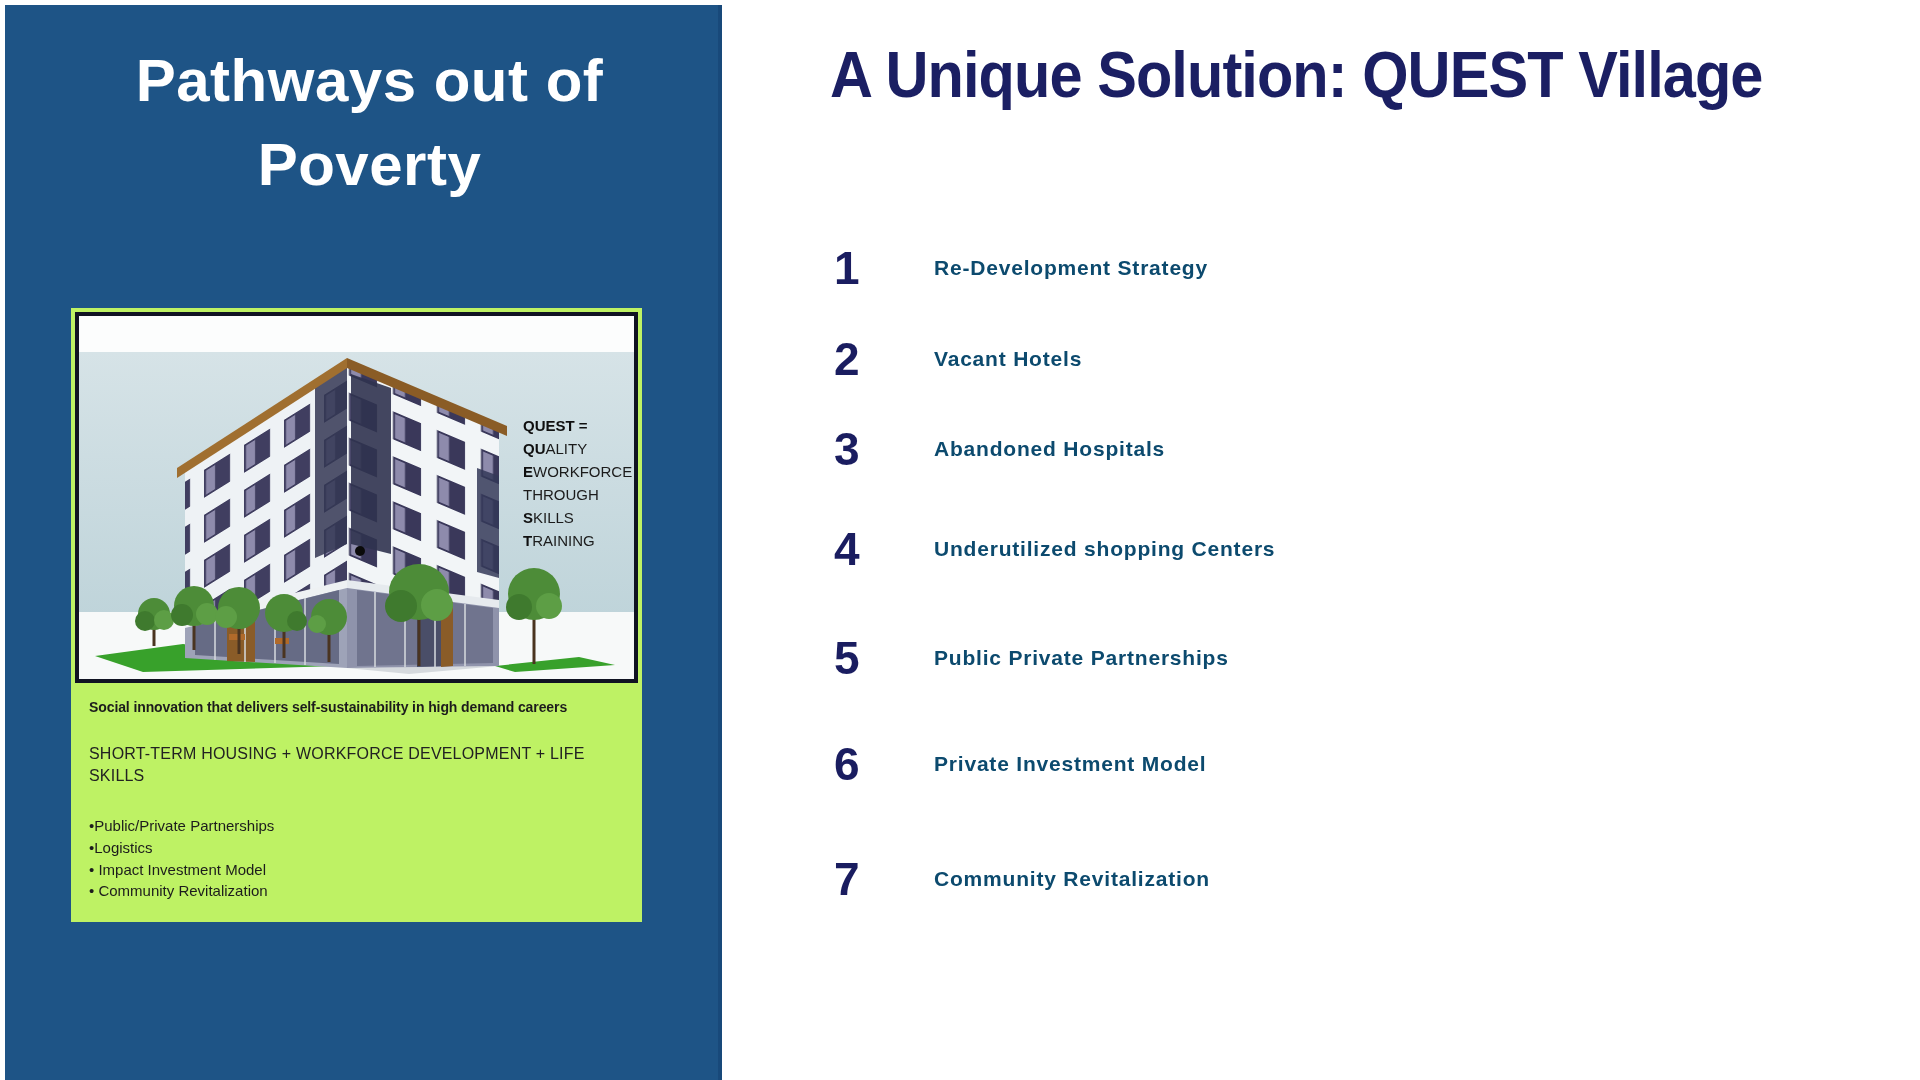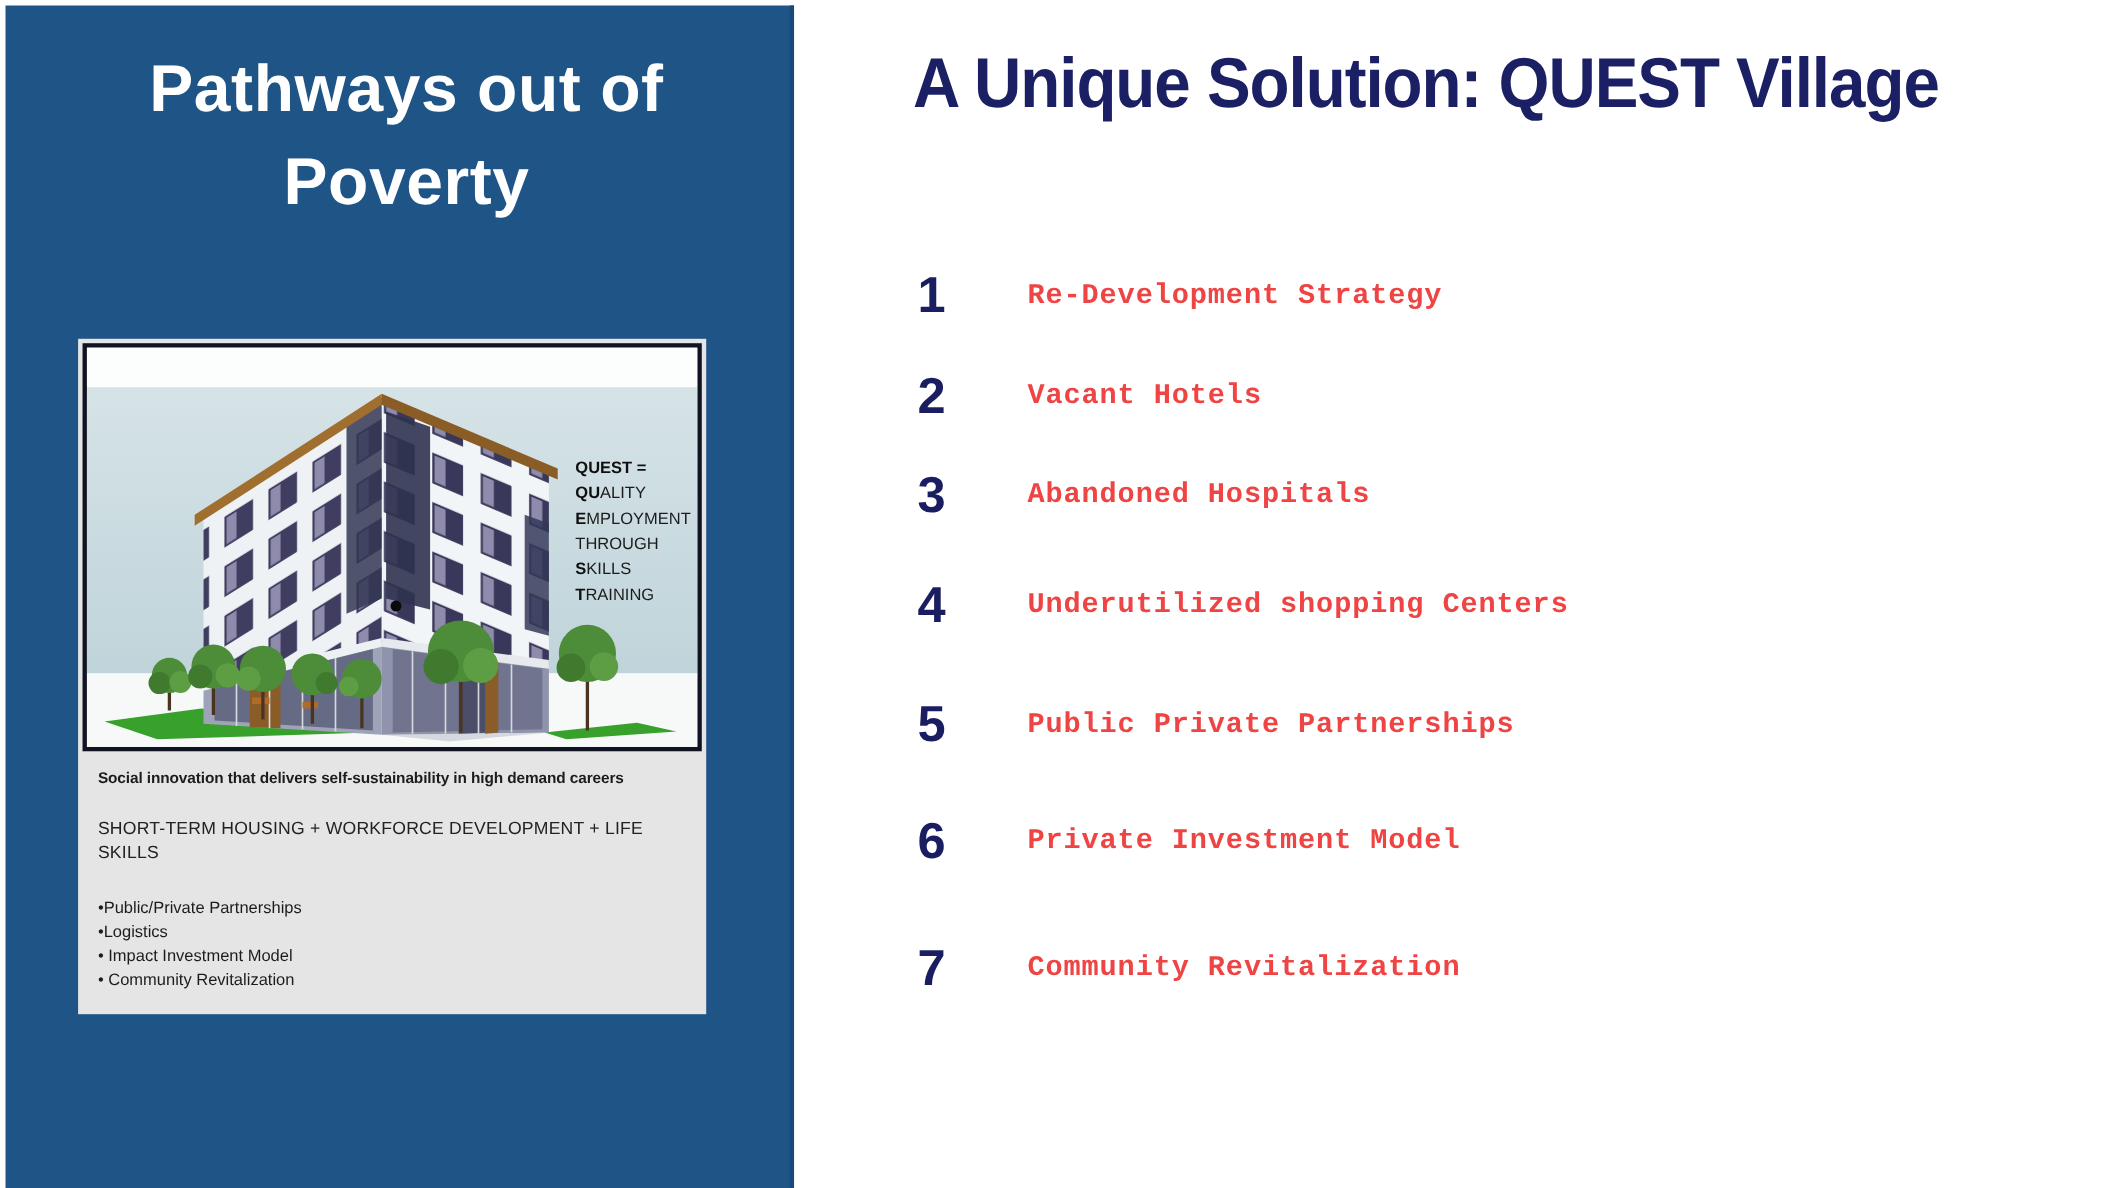--- a/index.html
+++ b/index.html
@@ -25,21 +25,21 @@
     font-weight:bold;
     font-size:60px;
     line-height:84px;
     letter-spacing:0.5px;
     padding-left:16px;
   }
   
   .photo-card {
     position:absolute; left:66px; top:303px;
     width:571px; height:614px;
-    background:#e5e5e5;
+    background:#bef264;
   }
   .frame {
     position:absolute; left:4px; top:4px;
     width:563px; height:371px;
     border:4px solid #101322;
     background:#ffffff;
   }
   .frame svg { display:block; width:100%; height:100%; }
   .quest-overlay {
     position:absolute; top:98px; right:5px; width:106px;
@@ -75,22 +75,22 @@
   }
   .impact-row {
     position:absolute; left:112px;
     display:flex; align-items:center; height:58px;
   }
   .impact-number {
     width:58px; margin-right:42px;
     font-size:46px; font-weight:bold; color:#1a1d60;
   }
   .impact-label {
-    font-size:26px; font-weight:bold; color:#ef4444;
-    letter-spacing:0.8px; white-space:nowrap;font-family:Liberation Mono, monospace;
+    font-size:21px; font-weight:bold; color:#0c4a6e;
+    letter-spacing:0.8px; white-space:nowrap;
   }
 </style>
 </head>
 <body>
 
 <div class="sidebar">
   <div class="sidebar-title">
     <div>Pathways out of</div>
     <div>Poverty</div>
   </div>
@@ -177,21 +177,21 @@
           <circle cx="440" cy="291" r="13" fill="#3f7a2e"></circle>
           <circle cx="470" cy="290" r="13" fill="#5d9e45"></circle>
         </g>
 
         <circle cx="281" cy="235" r="5" fill="#0a0a0a"></circle>
       </svg>
 
       <div class="quest-overlay">
         <div><span class="b">QUEST =</span><span></span></div>
         <div><span class="b">QU</span><span>ALITY</span></div>
-        <div><span class="b">E</span><span>MPLOYMENT</span></div>
+        <div><span class="b">E</span><span>WORKFORCE</span></div>
         <div><span class="b"></span><span>THROUGH</span></div>
         <div><span class="b">S</span><span>KILLS</span></div>
         <div><span class="b">T</span><span>RAINING</span></div>
       </div>
     </div>
 
     <div class="card-text">
       <div class="tagline">Social innovation that delivers self-sustainability in high demand careers</div>
       <div class="program">
         <span>SHORT-TERM HOUSING + WORKFORCE DEVELOPMENT + LIFE</span>

